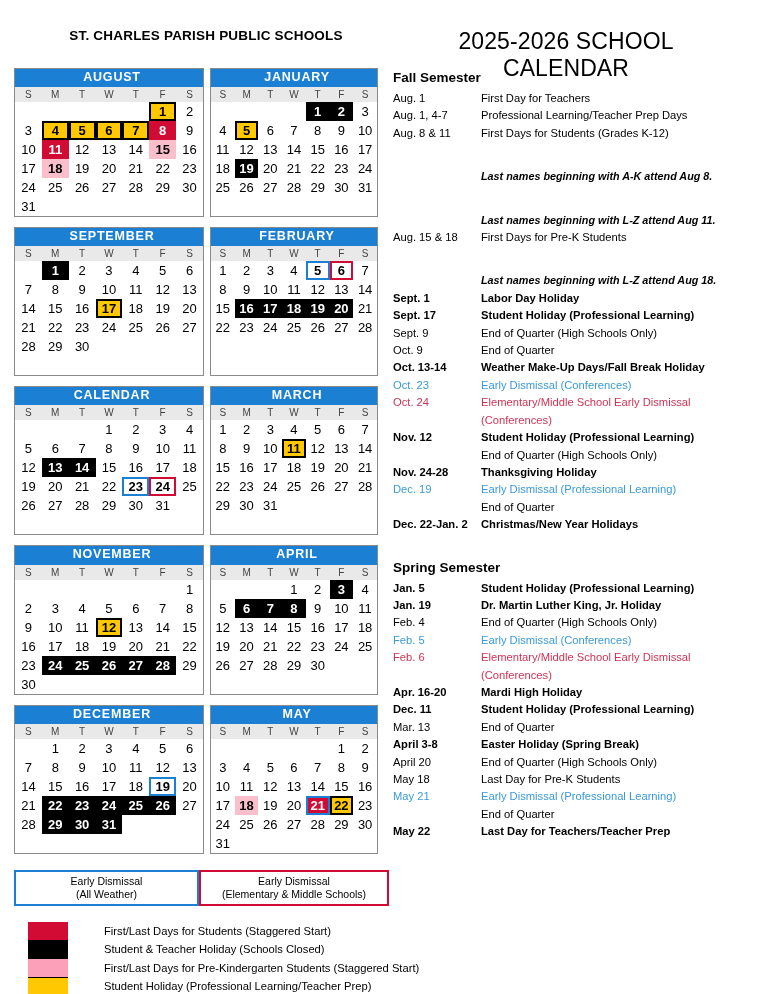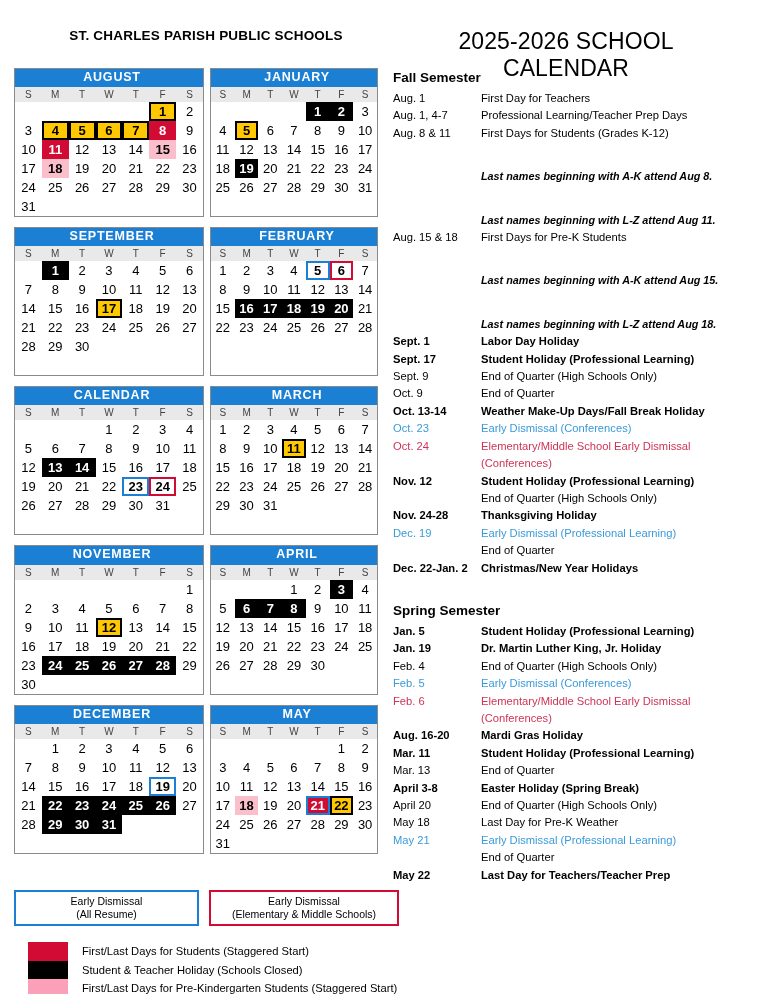--- a/index.html
+++ b/index.html
@@ -89,40 +89,40 @@
   .evt .date { width: 88px; flex: 0 0 88px; }
   .evt .desc { flex: 1; }
   .evt.bold .date, .evt.bold .desc { font-weight: bold; }
   .evt.ital .desc { font-style: italic; font-weight: bold; font-size: 10.8px; margin-top: 26px; }
   .evt.ital .desc { padding-left: 0; }
   .c-blue .date, .c-blue .desc { color: #3a9ad9; }
   .c-red .date, .c-red .desc  { color: #CF3355; }
 
   
   .legend-wrap { padding: 6px 14px 0 14px; }
-  .legend-boxes { display: flex; gap: 10px; }
+  .legend-boxes { display: flex; }
   .legend-box {
     width: 185px; height: 36px;
     display: flex; flex-direction: column;
     align-items: center; justify-content: center;
     font-size: 10.5px; line-height: 13px; text-align: center;
   }
   .legend-box.blue { border: 2px solid #1b7fd4; }
   .legend-box.red  { border: 2px solid #D20B34; width: 190px; }
 
   .swatches { margin-top: 16px; }
   .swatch-row { display: flex; align-items: center; height: 18.5px; }
   .swatch {
     width: 40px; height: 18.5px; flex: 0 0 40px; margin-left: 14px;
   }
   .sw-crimson { background: #D20B34; }
   .sw-pink    { background: #FBA0B8; }
   .sw-black   { background: #000000; }
   .sw-gold    { background: #FFC800; border-top:1px solid #000; border-bottom:1px solid #000;}
-  .swatch-label { font-size: 11.2px; padding-left: 14px; }
+  .swatch-label { font-size: 11.2px; padding-left: 36px; }
 </style>
 </head>
 <body>
 
 <div class="header">
   <div class="district-name">ST. CHARLES PARISH PUBLIC SCHOOLS</div>
   <div class="cal-title">2025-2026 SCHOOL CALENDAR</div>
 </div>
 
 <div class="body-wrap">
@@ -1480,24 +1480,20 @@
         <div class="evt ital">
           <div class="date"></div>
           <div class="desc">Last names beginning with L-Z attend Aug 11.</div>
         </div>
         <div class="evt">
           <div class="date">Aug. 15 &amp; 18</div>
           <div class="desc">First Days for Pre-K Students</div>
         </div>
         <div class="evt ital">
           <div class="date"></div>
-          <div class="desc">Last names beginning with A-K attend Aug 15.</div>
-        </div>
-        <div class="evt ital">
-          <div class="date"></div>
           <div class="desc">Last names beginning with L-Z attend Aug 18.</div>
         </div>
         <div class="evt bold">
           <div class="date">Sept. 1</div>
           <div class="desc">Labor Day Holiday</div>
         </div>
         <div class="evt bold">
           <div class="date">Sept. 17</div>
           <div class="desc">Student Holiday (Professional Learning)</div>
         </div>
@@ -1571,42 +1567,42 @@
         </div>
         <div class="evt c-red">
           <div class="date">Feb. 6</div>
           <div class="desc">Elementary/Middle School Early Dismissal</div>
         </div>
         <div class="evt c-red">
           <div class="date"></div>
           <div class="desc">(Conferences)</div>
         </div>
         <div class="evt bold">
-          <div class="date">Aug. 16-20</div>
-          <div class="desc">Mardi Gras Holiday</div>
+          <div class="date">Apr. 16-20</div>
+          <div class="desc">Mardi High Holiday</div>
         </div>
         <div class="evt bold">
-          <div class="date">Mar. 11</div>
+          <div class="date">Dec. 11</div>
           <div class="desc">Student Holiday (Professional Learning)</div>
         </div>
         <div class="evt">
           <div class="date">Mar. 13</div>
           <div class="desc">End of Quarter</div>
         </div>
         <div class="evt bold">
           <div class="date">April 3-8</div>
           <div class="desc">Easter Holiday (Spring Break)</div>
         </div>
         <div class="evt">
           <div class="date">April 20</div>
           <div class="desc">End of Quarter (High Schools Only)</div>
         </div>
         <div class="evt">
           <div class="date">May 18</div>
-          <div class="desc">Last Day for Pre-K Weather</div>
+          <div class="desc">Last Day for Pre-K Students</div>
         </div>
         <div class="evt c-blue">
           <div class="date">May 21</div>
           <div class="desc">Early Dismissal (Professional Learning)</div>
         </div>
         <div class="evt">
           <div class="date"></div>
           <div class="desc">End of Quarter</div>
         </div>
         <div class="evt bold">
@@ -1614,21 +1610,21 @@
           <div class="desc">Last Day for Teachers/Teacher Prep</div>
         </div>
       </div>
   </div>
 </div>
 
 <div class="legend-wrap">
   <div class="legend-boxes">
     <div class="legend-box blue">
       <span>Early Dismissal</span>
-      <span>(All Resume)</span>
+      <span>(All Weather)</span>
     </div>
     <div class="legend-box red">
       <span>Early Dismissal</span>
       <span>(Elementary &amp; Middle Schools)</span>
     </div>
   </div>
   <div class="swatches" id="swatches">
       <div class="swatch-row">
         <div class="swatch sw-crimson" style="background: rgb(210, 11, 52);"></div>
         <div class="swatch-label">First/Last Days for Students (Staggered Start)</div>

